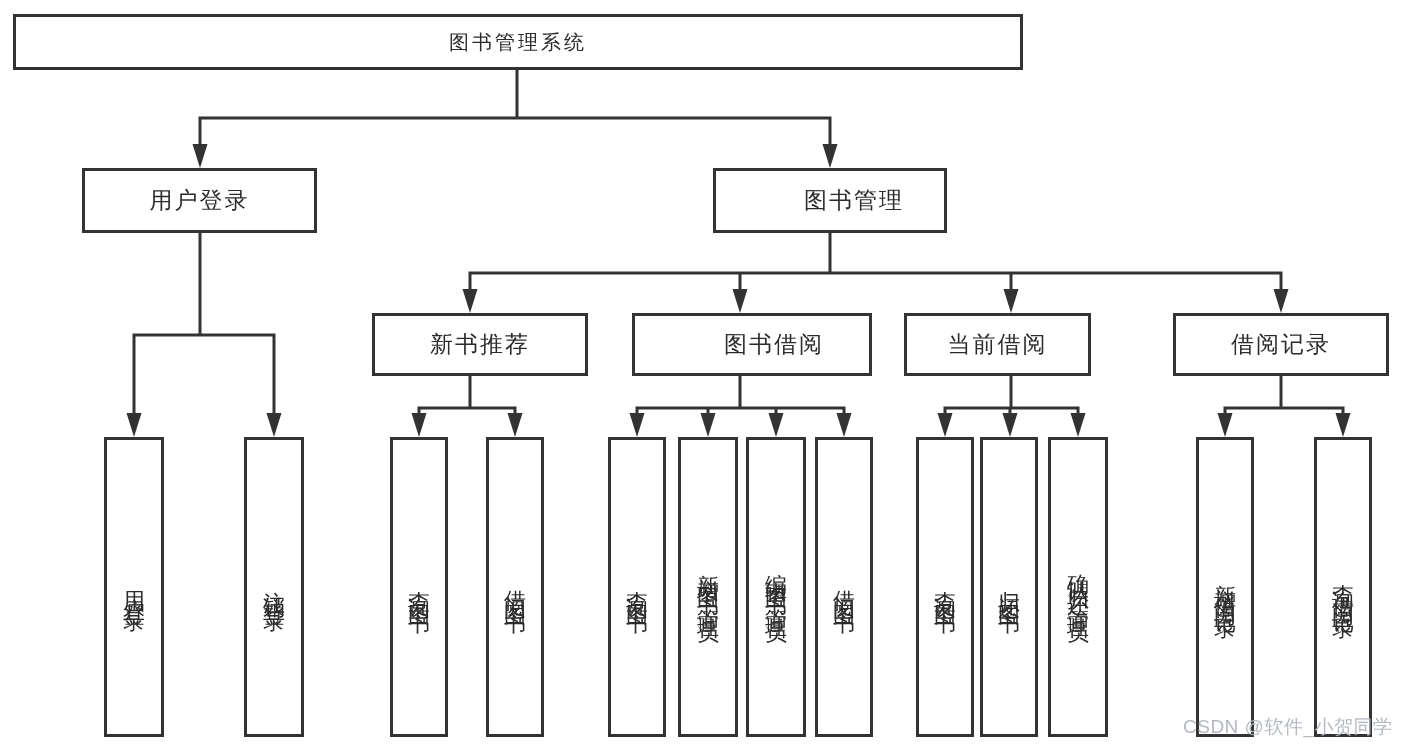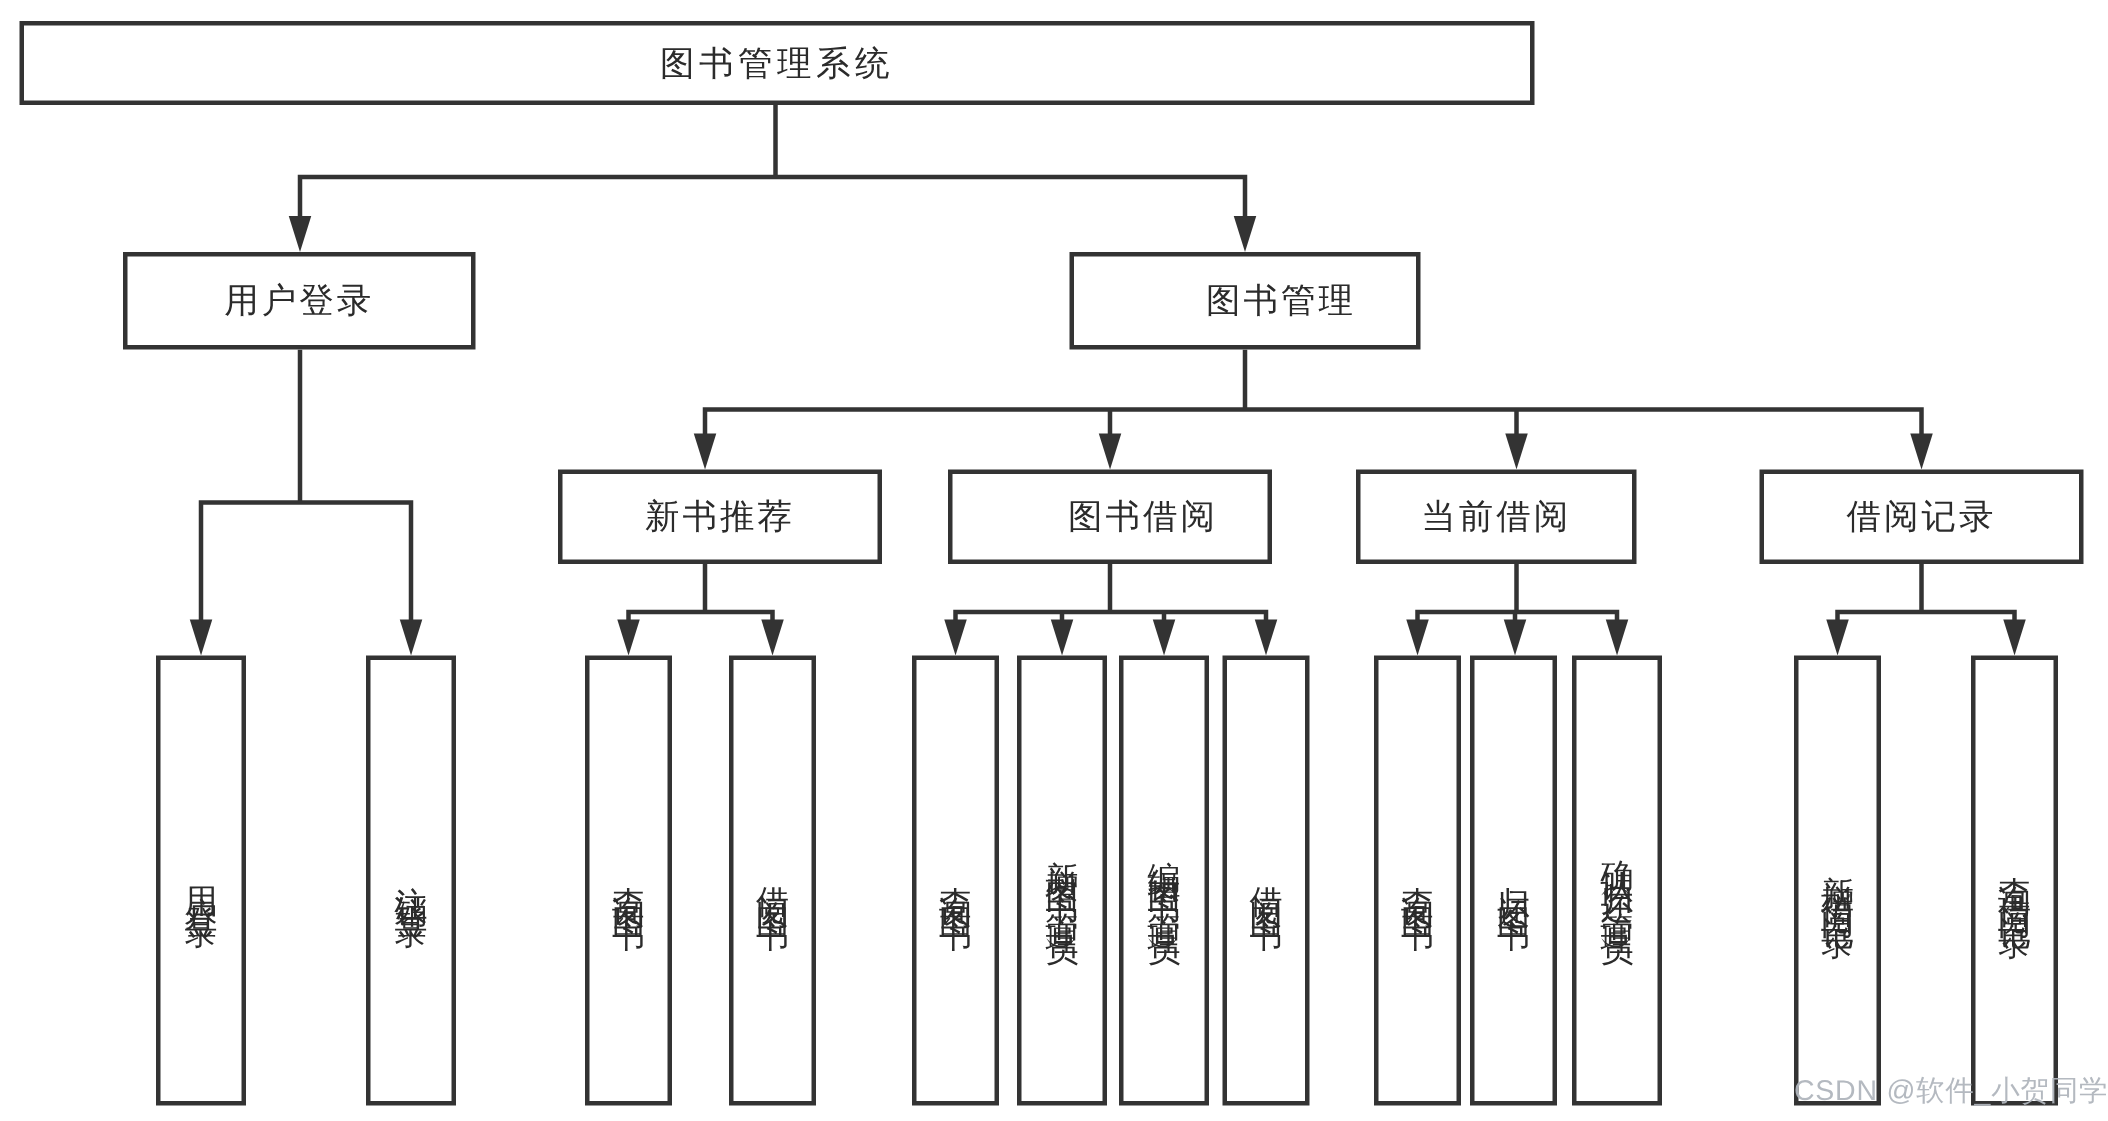--- a/index.html
+++ b/index.html
@@ -20,26 +20,26 @@
     z-index:2;
     color:#2b2b2b;
   }
   .hlabel{
     font-size:23px;
     letter-spacing:2px;
     white-space:nowrap;
     color:#2b2b2b;
   }
   .root-box{left:13px;top:14px;width:1010px;height:56px;}
-  .root-box .hlabel{font-size:23px;letter-spacing:3px;}
+  .root-box .hlabel{font-size:20px;letter-spacing:3px;}
   .lvl2-user{left:82px;top:168px;width:235px;height:65px;}
   .lvl2-book{left:713px;top:168px;width:234px;height:65px;padding-left:48px;}
   .lvl3{top:313px;height:63px;}
   .l3-a{left:372px;width:216px;}
-  .l3-b{left:632px;width:216px;padding-left:44px;}
+  .l3-b{left:632px;width:240px;padding-left:44px;}
   .l3-c{left:904px;width:187px;}
   .l3-d{left:1173px;width:216px;}
   .leaf{top:437px;height:300px;}
   .vlabel{
     writing-mode:vertical-rl;
     text-orientation:mixed;
     font-size:22px;
     letter-spacing:7px;
     white-space:nowrap;
     color:#2b2b2b;
@@ -58,21 +58,20 @@
   .lf-r1{left:1196px;width:58px;}
   .lf-r2{left:1314px;width:58px;}
   .watermark{
     position:absolute;
     left:1183px;top:714px;
     z-index:6;
     font-size:19px;
     color:rgba(176,181,189,0.95);
     white-space:nowrap;
     letter-spacing:0.5px;
-    margin-left:13px;
   }
 </style>
 </head>
 <body>
 
 <div class="stage">
 
   <svg class="connectors" width="1405" height="747" viewBox="0 0 1405 747">
 
     <g stroke="#333333" stroke-width="3" fill="none">

